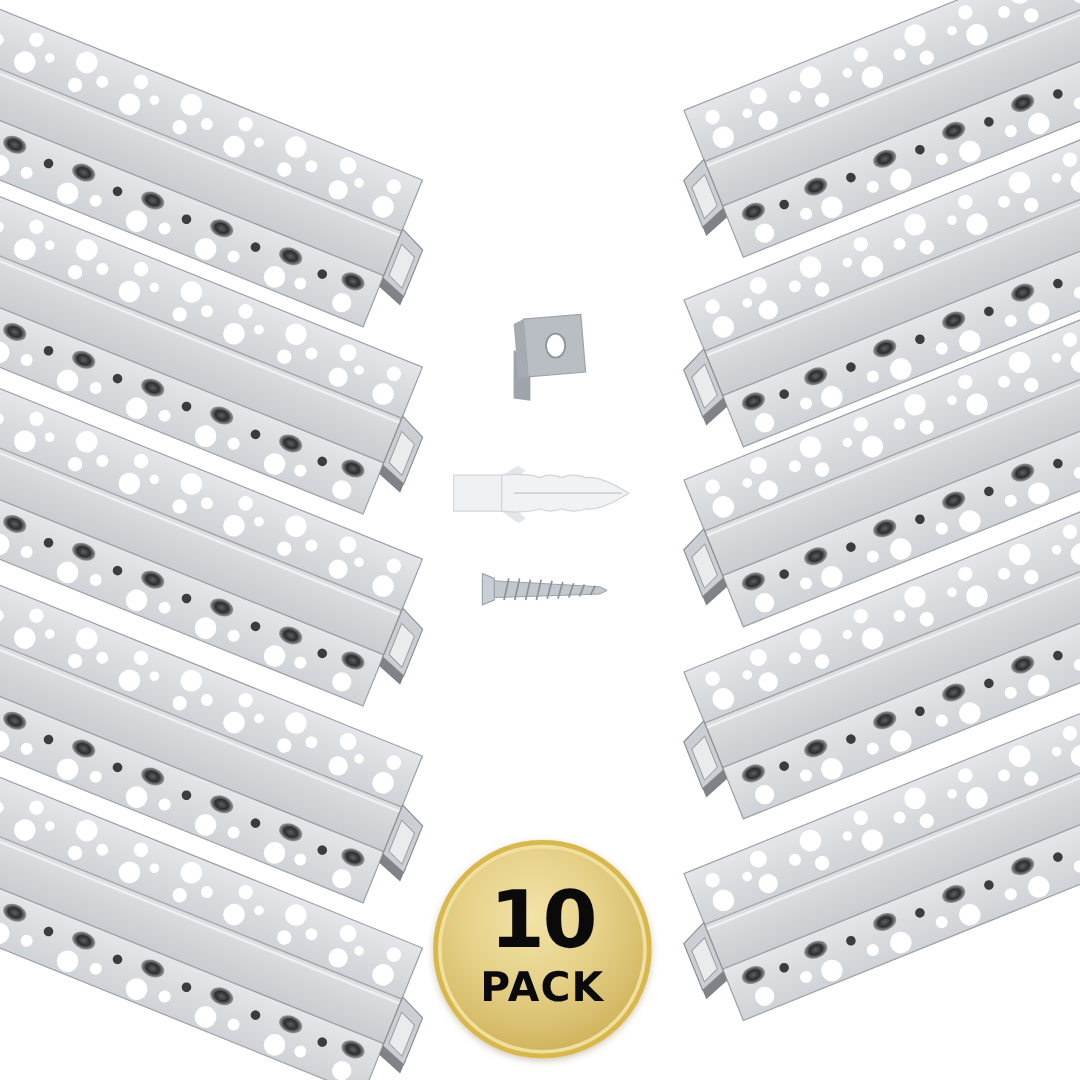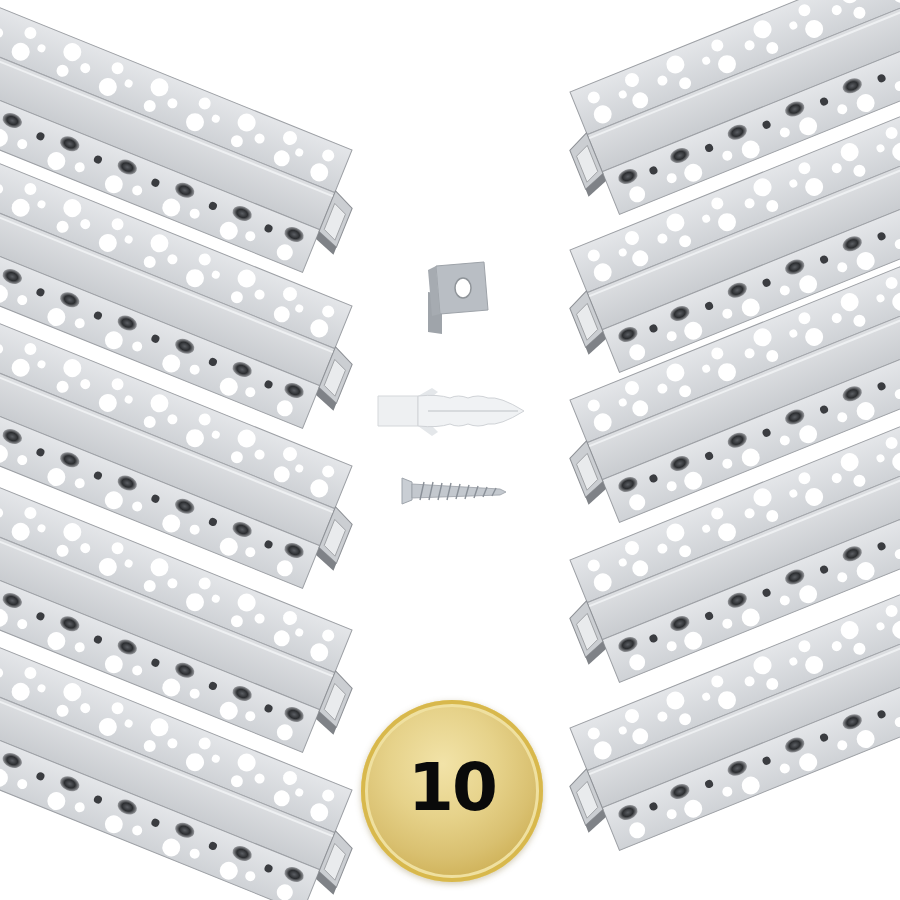--- a/index.html
+++ b/index.html
@@ -193,13 +193,14 @@
         <line x1="67" y1="7" x2="63" y2="21"></line>
       <line x1="76" y1="8" x2="72" y2="20"></line>
         <line x1="85" y1="9" x2="81" y2="19"></line>
       <line x1="94" y1="10" x2="90" y2="18"></line>
     </g>
   </g>
 </svg>
 
 <div class="badge">
   <div class="badge-num">10</div>
+  <div class="badge-label">PACK</div>
 </div>
 
 </body></html>

